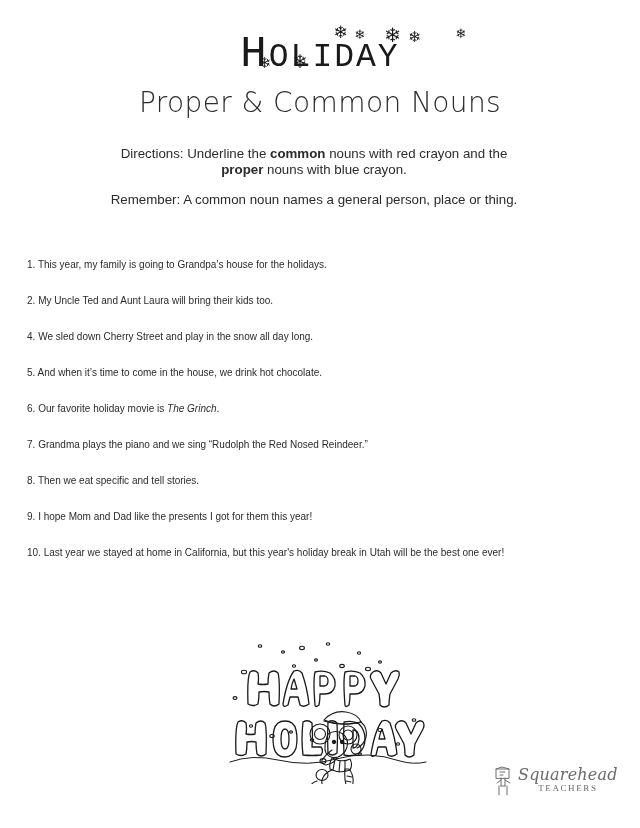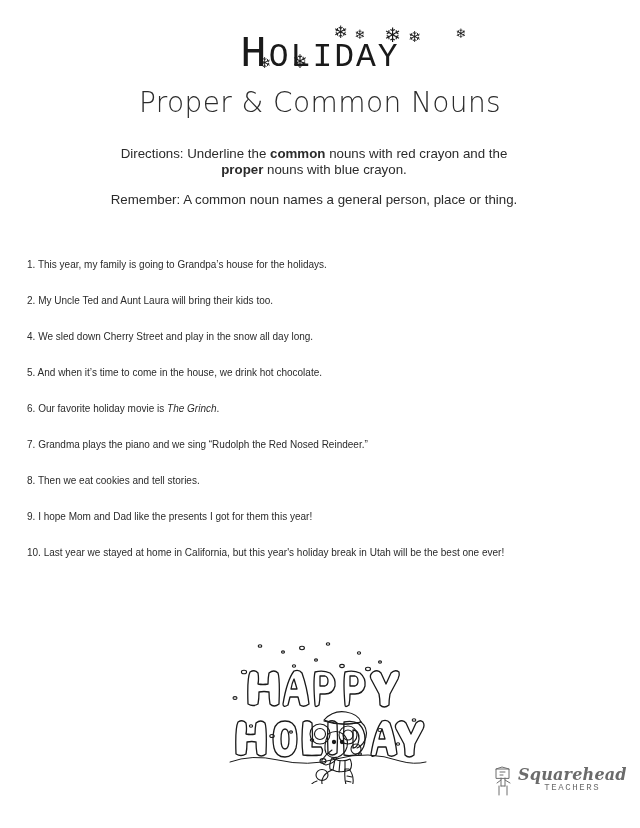--- a/index.html
+++ b/index.html
@@ -128,24 +128,23 @@
   }
   .footer-logo .logo-mark { width: 24px; height: 30px; flex: none; }
   .footer-logo .logo-text { margin-left: 2px; }
   .footer-logo .brand {
     font-family: "DejaVu Serif", "Liberation Serif", serif;
     font-style: italic;
     font-size: 16px;
     line-height: 17px;
     color: #6b6b6b;
     letter-spacing: 0.2px;
-    font-weight: bold;
   }
   .footer-logo .sub {
-    font-family: Liberation Mono, monospace;
+    font-family: Liberation Serif, serif;
     font-size: 9px;
     letter-spacing: 1.6px;
     line-height: 11px;
     color: #6b6b6b;
     text-align: center;
   }
 </style>
 </head>
 <body>
 
@@ -177,21 +176,21 @@
     <p>Remember: A common noun names a general person, place or thing.</p>
   </div>
 
   <div class="questions">
     <p class="q"><span>1.</span> <span>This year, my family is going to Grandpa’s house for the holidays.</span></p>
     <p class="q"><span>2.</span> <span>My Uncle Ted and Aunt Laura will bring their kids too.</span></p>
     <p class="q"><span>4.</span> <span>We sled down Cherry Street and play in the snow all day long.</span></p>
     <p class="q"><span>5.</span> <span>And when it’s time to come in the house, we drink hot chocolate.</span></p>
     <p class="q"><span>6.</span> <span>Our favorite holiday movie is </span><i>The Grinch</i><span>.</span></p>
     <p class="q"><span>7.</span> <span>Grandma plays the piano and we sing “Rudolph the Red Nosed Reindeer.”</span></p>
-    <p class="q"><span>8.</span> <span>Then we eat cookies and tell stories.</span></p>
+    <p class="q"><span>8.</span> <span>Then we eat specific and tell stories.</span></p>
     <p class="q"><span>9.</span> <span>I hope Mom and Dad like the presents I got for them this year!</span></p>
     <p class="q"><span>10.</span> <span>Last year we stayed at home in California, but this year's holiday break in Utah will be the best one ever!</span></p>
   </div>
 
   <div class="clipart">
     <svg width="200" height="148" viewBox="0 0 200 148" xmlns="http://www.w3.org/2000/svg">
       <g fill="none" stroke="#1a1a1a" stroke-width="1.1" stroke-linejoin="round" stroke-linecap="round">
 
         <g>
           <ellipse cx="16" cy="36" rx="2.6" ry="1.8"></ellipse>

